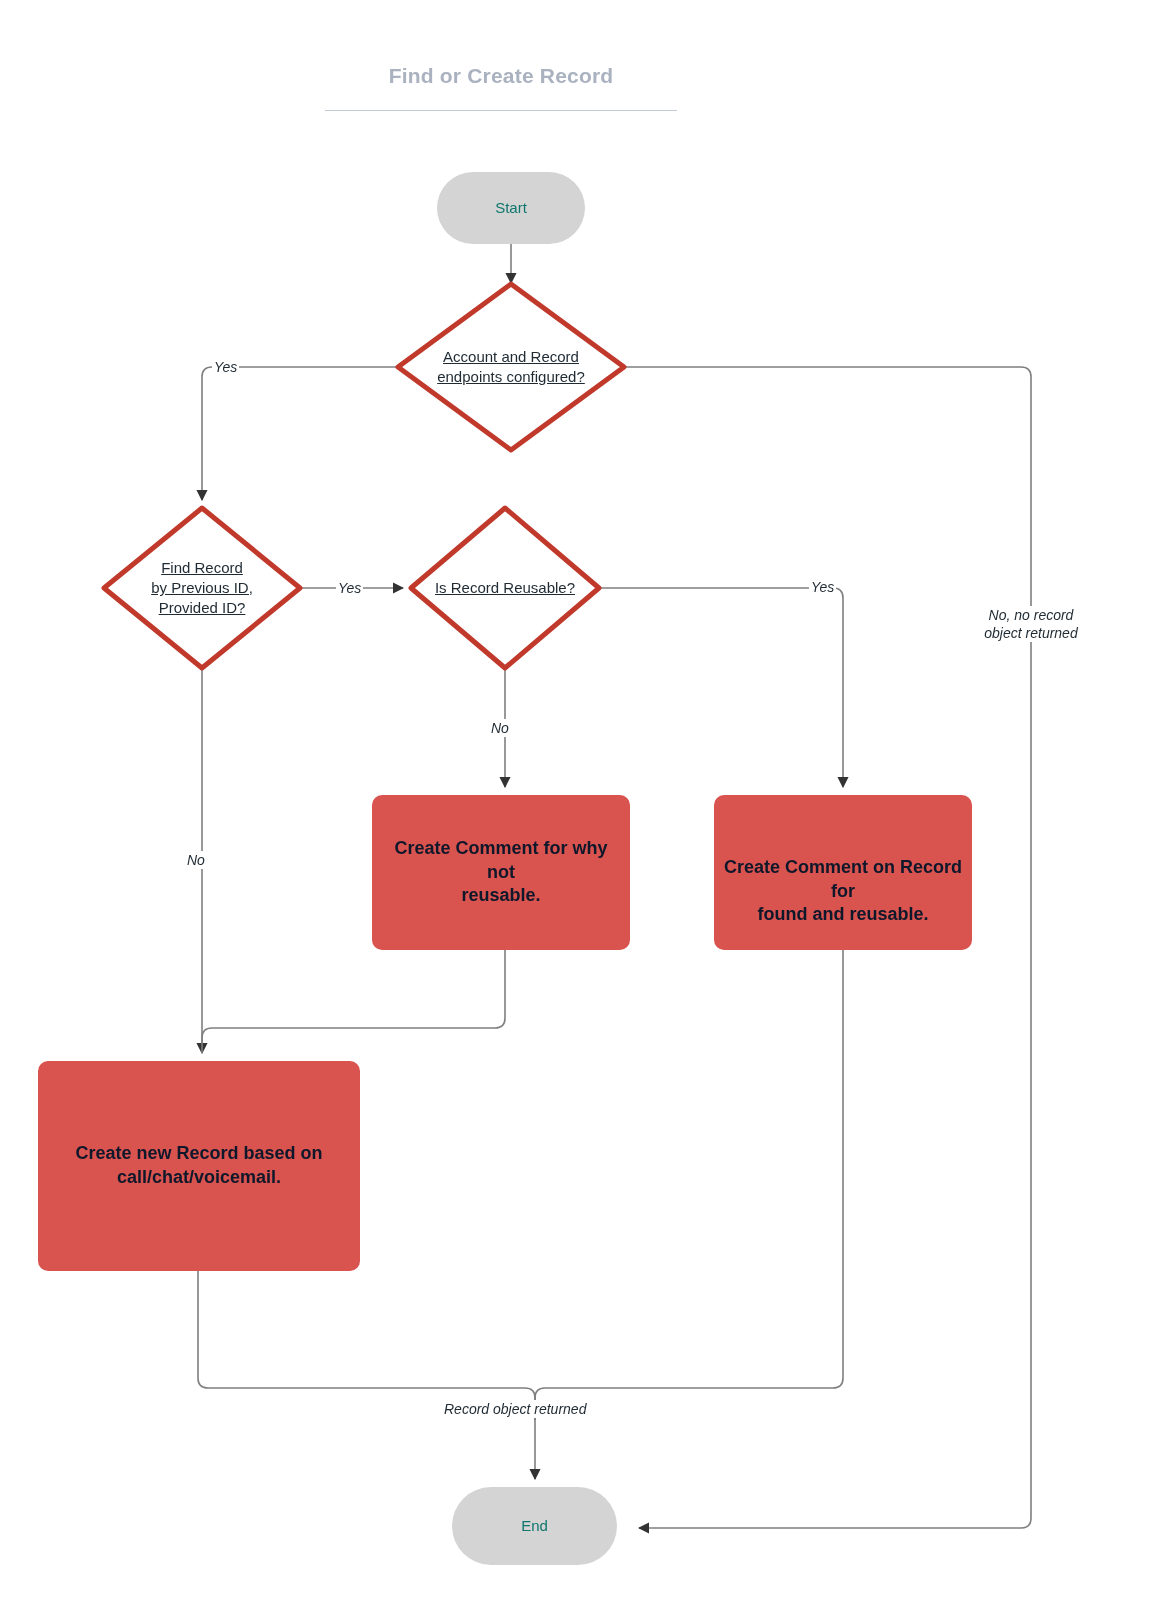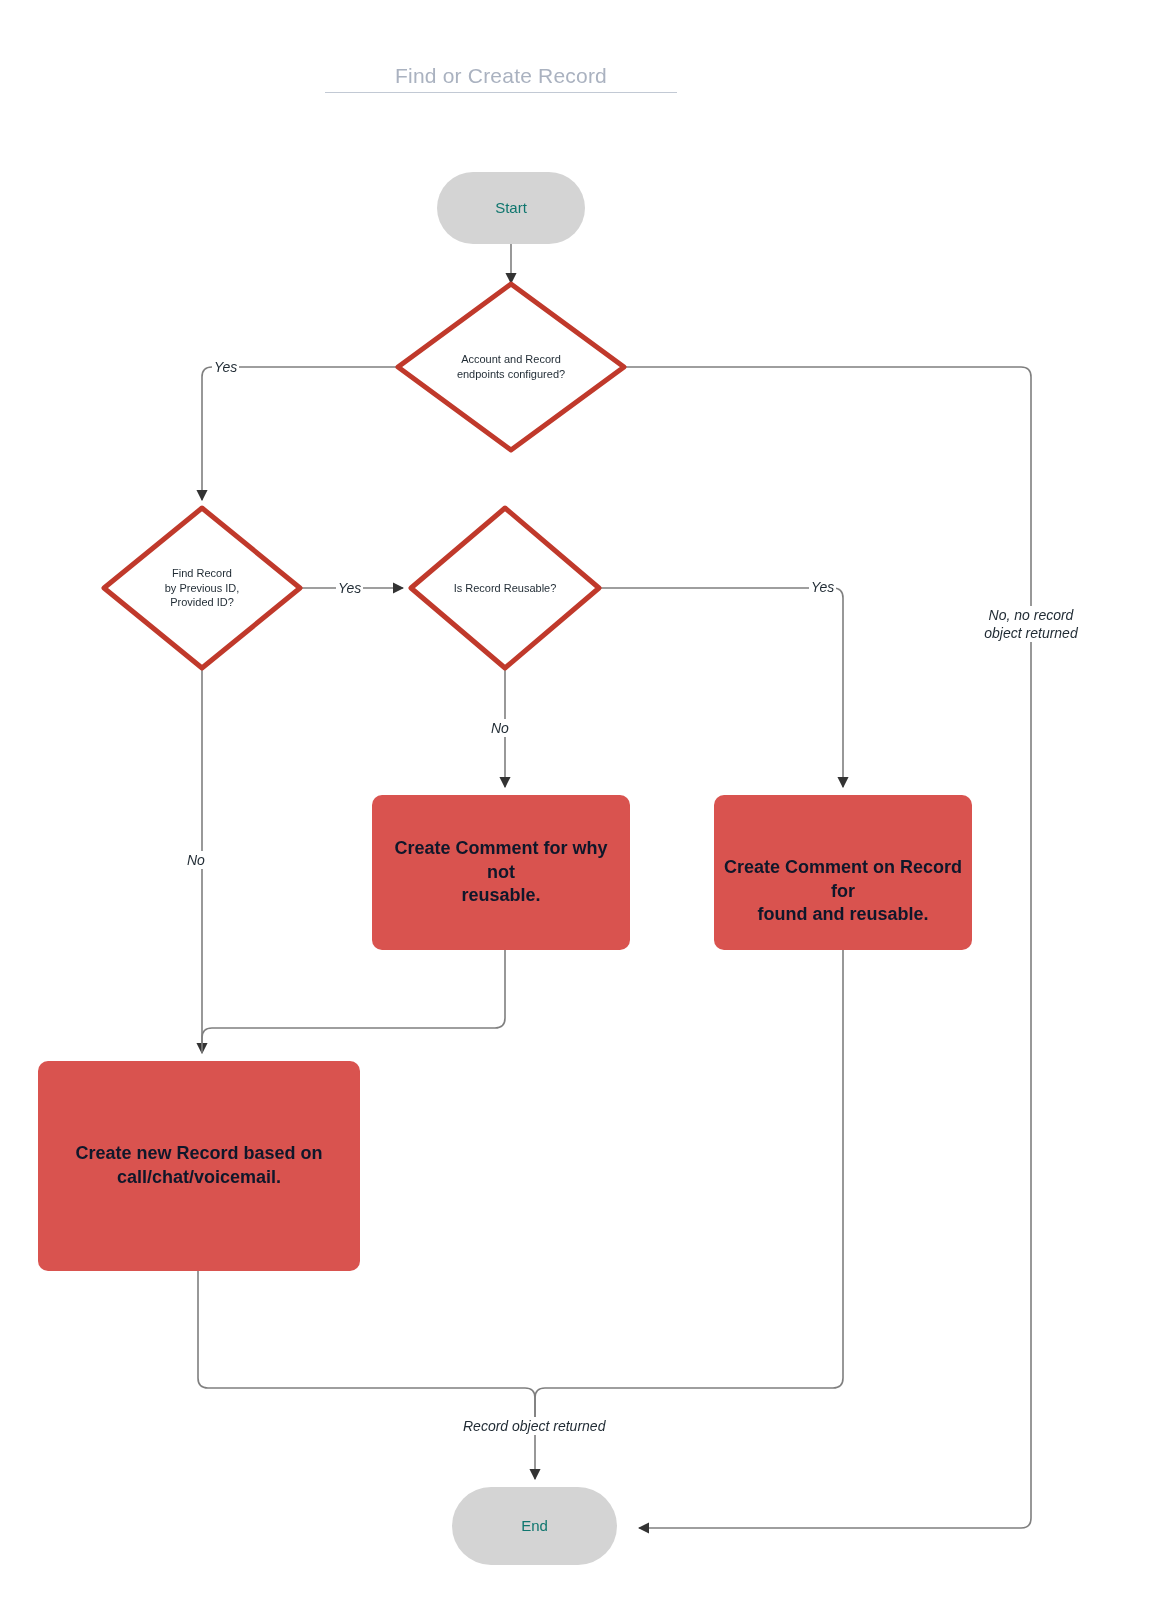--- a/index.html
+++ b/index.html
@@ -17,25 +17,25 @@
     background: #ffffff;
     overflow: hidden;
   }
   #diagram-title {
     position: absolute;
     left: 325px;
     top: 64px;
     width: 352px;
     text-align: center;
     font-size: 21px;
-    font-weight: normal;
+    font-weight: bold;
     color: #aab2c0;
     letter-spacing: 0.2px;
     border-bottom: 1.5px solid #c2c9d4;
-    padding-bottom: 4px;
+    padding-bottom: 22px;
   }
   #flow-svg {
     position: absolute;
     left: 0;
     top: 0;
   }
   .node-label {
     position: absolute;
     display: flex;
     align-items: center;
@@ -43,22 +43,23 @@
     text-align: center;
     pointer-events: none;
     white-space: pre-line;
     line-height: 1.32;
   }
   .terminator-label {
     font-size: 15px;
     color: #0f766e;
   }
   .decision-label {
-    font-size: 11px;
+    font-size: 15px;
     color: #1f2a33;
+    text-decoration: underline;
   }
   .process-label {
     font-size: 18px;
     color: #0f172a;
     font-weight: bold;
   }
   .edge-label {
     position: absolute;
     font-size: 14px;
     color: #1f2a33;
@@ -156,15 +157,15 @@
 object returned</div>
 
   <div class="edge-label" style="left:336px; top:579px;">Yes</div>
 
   <div class="edge-label" style="left:185px; top:851px;">No</div>
 
   <div class="edge-label" style="left:489px; top:719px;">No</div>
 
   <div class="edge-label" style="left:809px; top:578px;">Yes</div>
 
-  <div class="edge-label" style="left:461px; top:1400px;margin-top:17px;">Record object returned</div>
+  <div class="edge-label" style="left:442px; top:1400px;">Record object returned</div>
 
 </div>
 
 </body></html>

